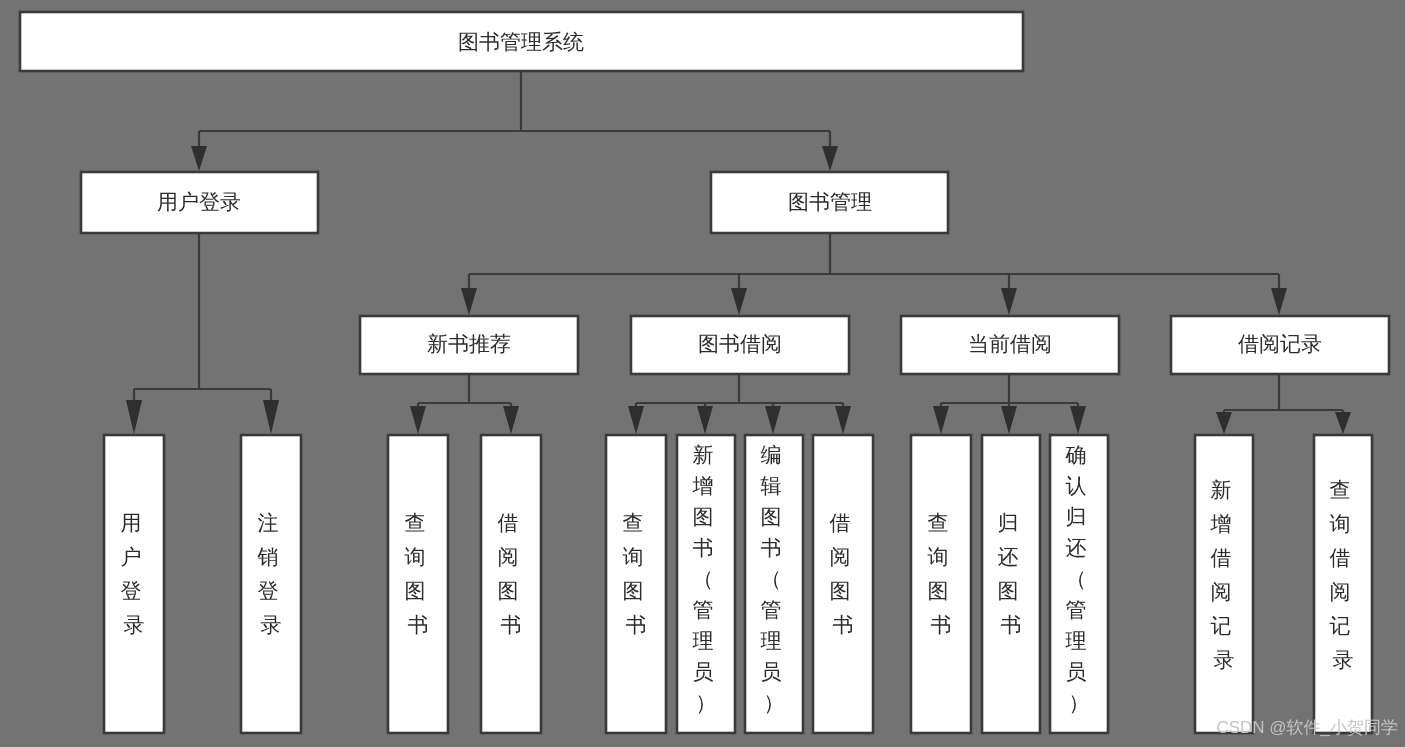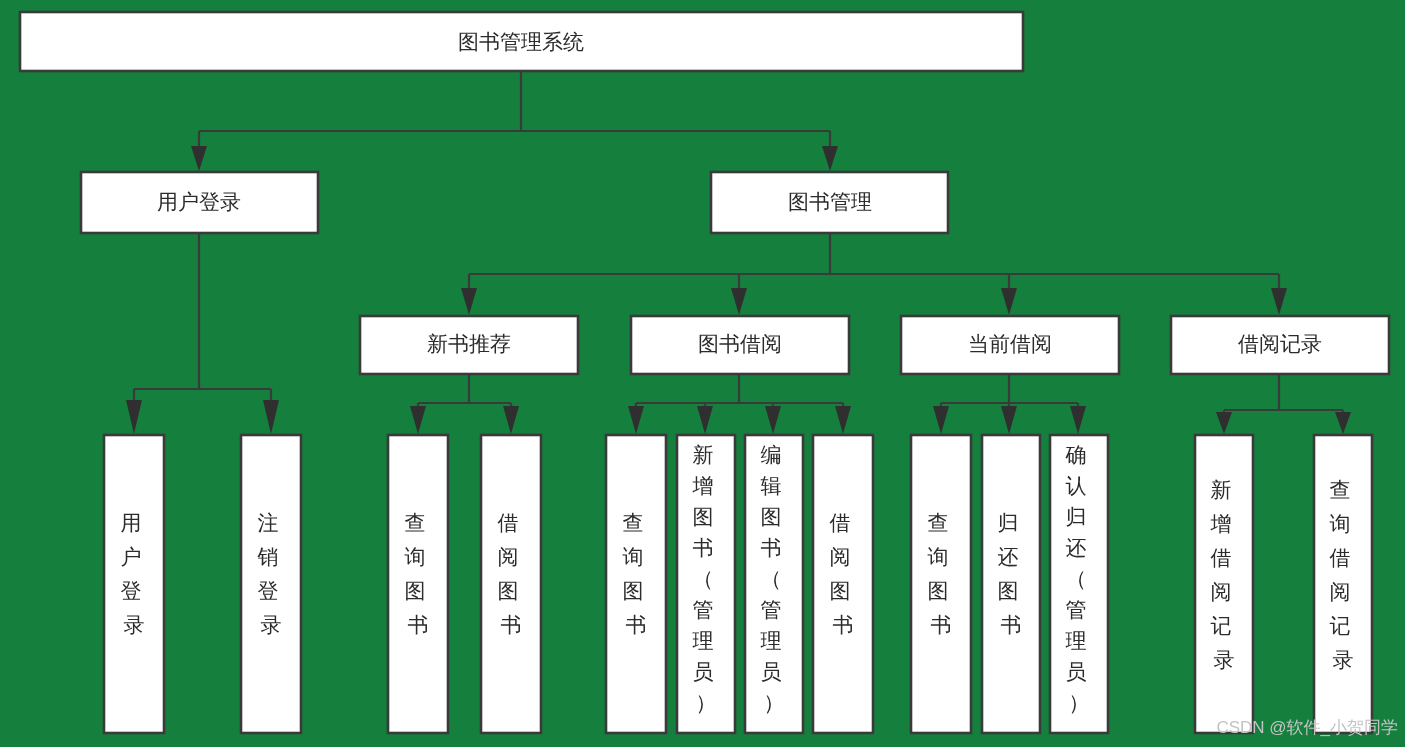--- a/index.html
+++ b/index.html
@@ -11,21 +11,21 @@
     width: 1405px;
     height: 747px;
     font-family: "Liberation Sans", "DejaVu Sans", sans-serif;
     overflow: hidden;
     position: relative;
   }
   #diagram-root {
     position: relative;
     width: 1405px;
     height: 747px;
-    background: #15803d;
+    background: #737373;
   }
   svg.diagram-canvas {
     position: absolute;
     left: 0;
     top: 0;
     width: 1405px;
     height: 747px;
     display: block;
   }
   .node-box {

